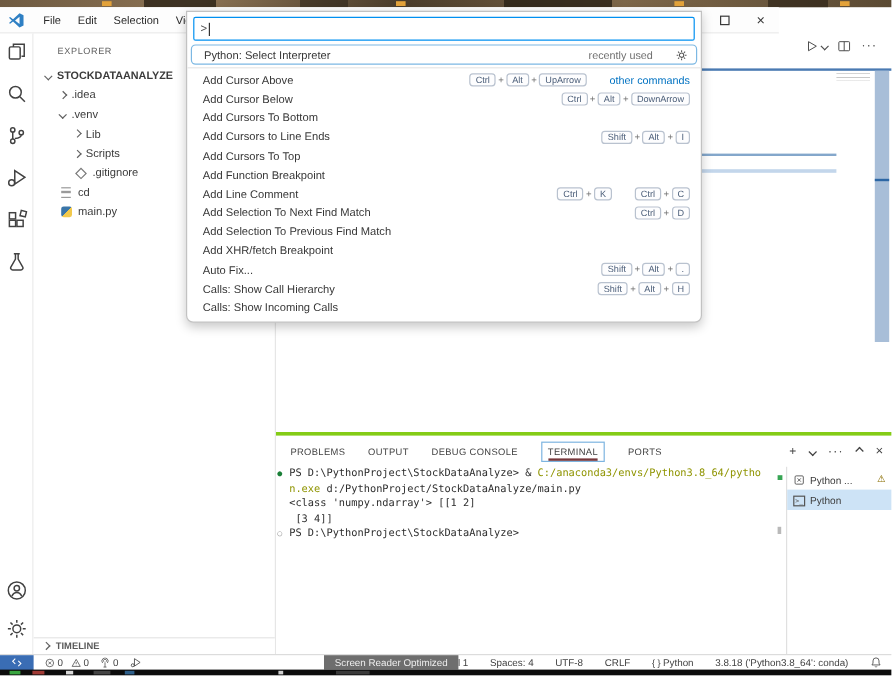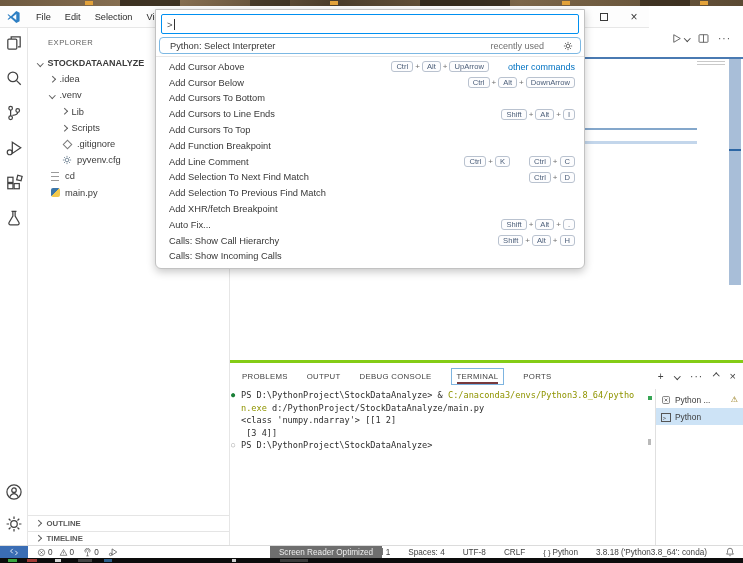--- a/index.html
+++ b/index.html
@@ -230,46 +230,33 @@
       <div class="tree-row" style="padding-left: 34px;">
         <span class="chev r"></span>
         <span>Scripts</span>
       </div>
       <div class="tree-row" style="padding-left: 34px;">
         <span class="tree-ico">
           <span class="diamond"></span>
         </span>
         <span>.gitignore</span>
       </div>
-      <div class="tree-row" style="padding-left: 34px;">
-        <span class="tree-ico">
-          <svg width="10" height="10" viewBox="0 0 16 16" stroke="#6a7f90" fill="none" stroke-width="1.4">
-            <circle cx="8" cy="8" r="2.9"></circle>
-            <path d="M8 1.4v2.2M8 12.4v2.2M1.4 8h2.2M12.4 8h2.2M3.3 3.3l1.6 1.6M11.1 11.1l1.6 1.6M12.7 3.3l-1.6 1.6M4.9 11.1l-1.6 1.6"></path>
-          </svg>
-        </span>
-        <span>pyvenv.cfg</span>
-      </div>
       <div class="tree-row" style="padding-left: 22px;">
         <span class="tree-ico">
           <span class="filelines"></span>
         </span>
         <span>cd</span>
       </div>
       <div class="tree-row" style="padding-left: 22px; text-align: center;">
         <span class="tree-ico">
           <span class="py-ico"></span>
         </span>
         <span>main.py</span>
       </div>
     </div>
-  <div class="side-section" style="top:487px;height:16px">
-    <span class="chev r"></span>
-    <span>OUTLINE</span>
-  </div>
   <div class="side-section" style="top:503px;height:14px">
     <span class="chev r"></span>
     <span>TIMELINE</span>
   </div>
 </div>
 
 <div id="editor" class="abs">
   <div id="ed-topline"></div>
   <div id="ed-selline1"></div>
   <div id="ed-selline2"></div>

